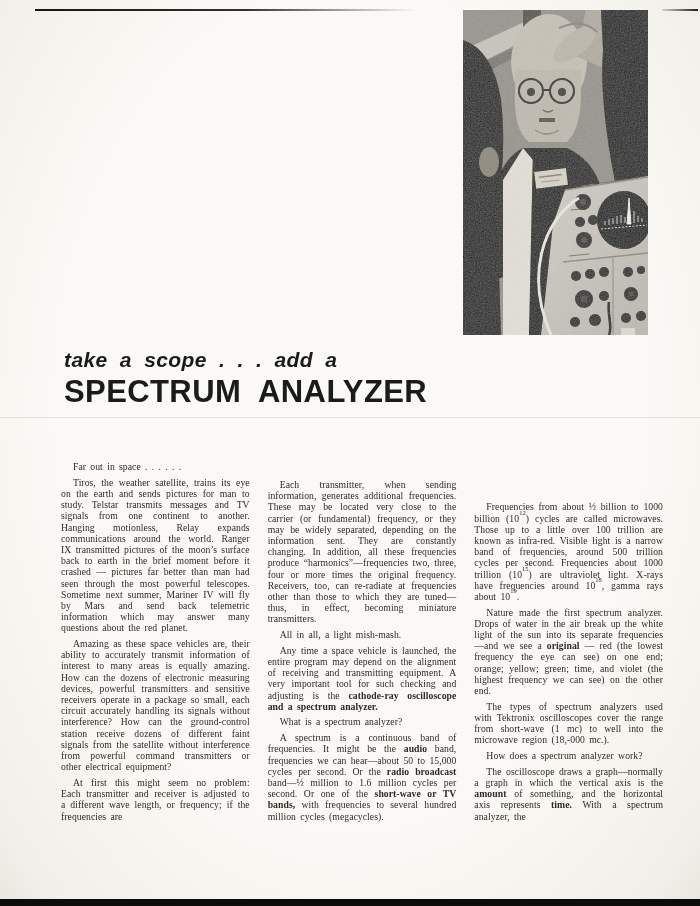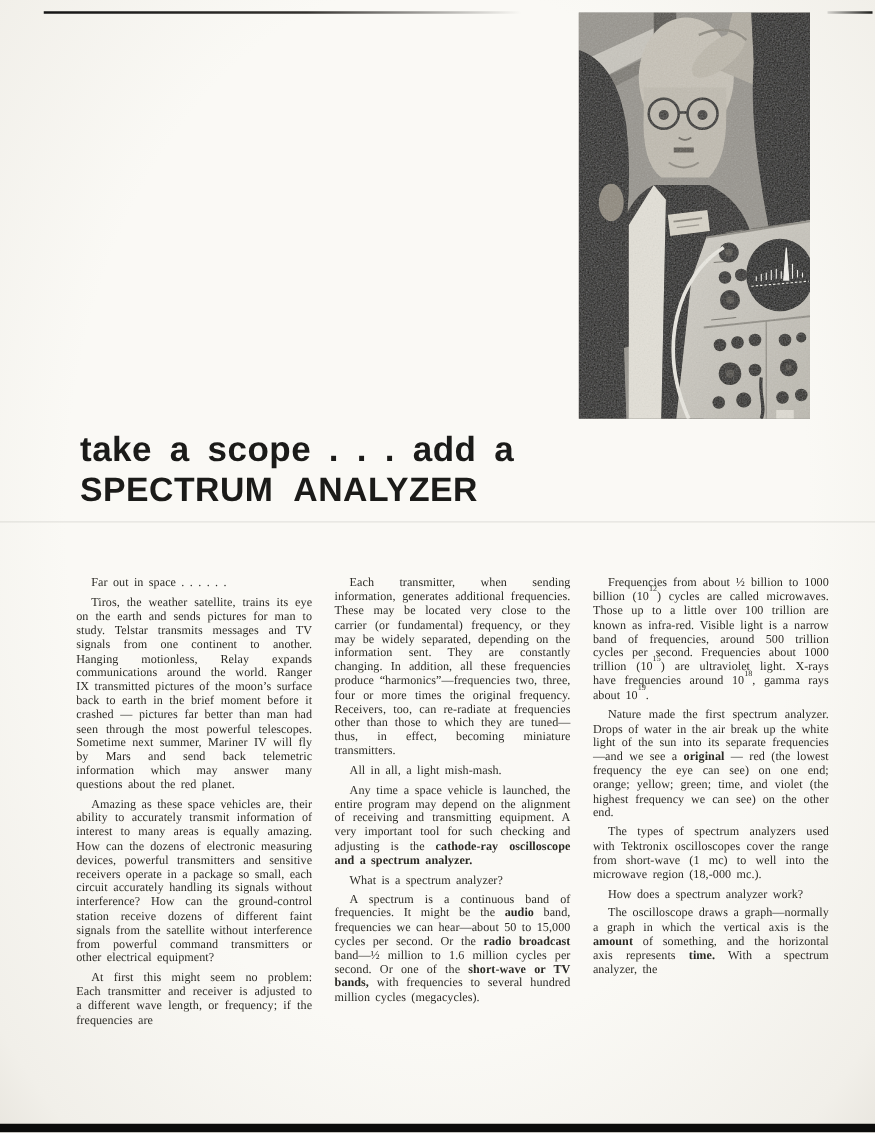--- a/index.html
+++ b/index.html
@@ -13,24 +13,24 @@
   .top-rule-right{position:absolute;left:662px;top:9px;width:36px;height:2px;
     background:linear-gradient(to right,rgba(40,40,40,.15),#1d1d1b);}
   .fold-line{position:absolute;left:0;top:417px;width:700px;height:1px;background:rgba(115,110,98,.16);}
   .bottom-strip{position:absolute;left:0;bottom:0;width:700px;height:7px;background:#0c0c0b;}
 
   .photo{position:absolute;left:463px;top:10px;width:185px;height:325px;background:#8e8c86;}
   .photo svg{display:block;width:185px;height:325px;}
 
   .title-block{position:absolute;left:64px;top:345px;color:#1b1b19;
     font-family:"Liberation Sans", sans-serif;font-weight:bold;}
-  .kicker{font-size:28px;letter-spacing:.4px;word-spacing:6px;line-height:30px;margin:0;}
-  .headline{font-size:27px;letter-spacing:.4px;word-spacing:9px;line-height:34px;margin:0;}
+  .kicker{font-size:21px;letter-spacing:.4px;word-spacing:6px;line-height:30px;margin:0;font-style:italic;}
+  .headline{font-size:31px;letter-spacing:.4px;word-spacing:9px;line-height:34px;margin:0;}
 
-  .columns{position:absolute;left:61px;top:461px;width:602px;display:flex;gap:18px;}
+  .columns{position:absolute;left:61px;top:461px;width:602px;display:flex;gap:18px;align-items:flex-end;}
   .col{width:192px;text-align:justify;font-size:9.7px;line-height:11.2px;color:#2c2b26;
     letter-spacing:.05px;word-spacing:1.8px;}
   .col p{margin:0 0 4.5px 0;text-indent:12px;}
   .col p.noindent{text-indent:0;}
   .col .b{font-weight:bold;}
   .col sup{font-size:6.5px;line-height:0;position:relative;top:-2.5px;letter-spacing:0;}
 </style>
 </head>
 <body>
 

